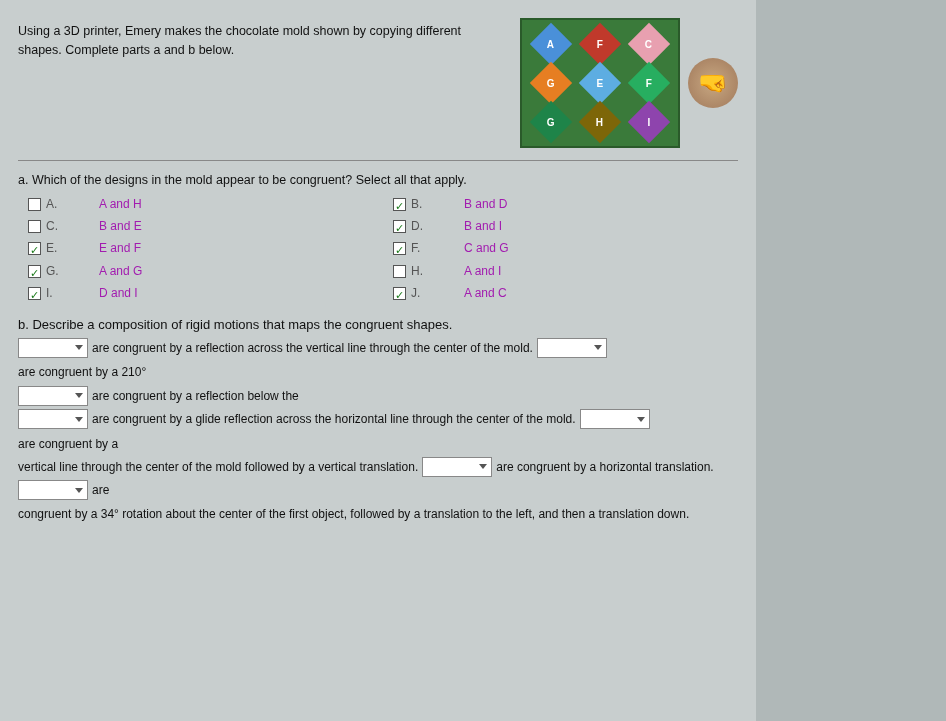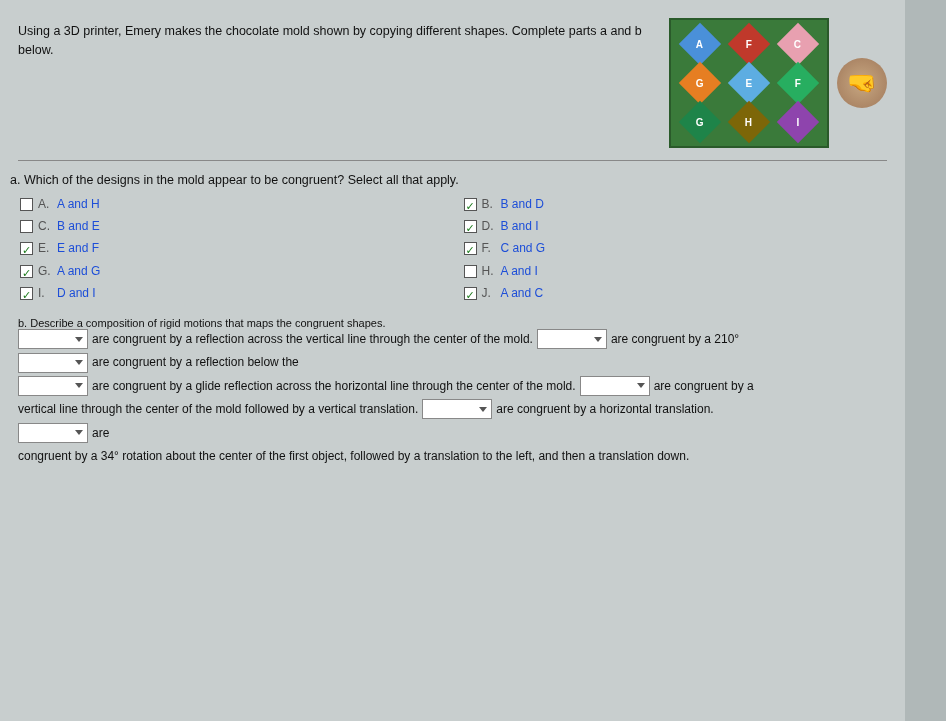--- a/index.html
+++ b/index.html
@@ -7,21 +7,21 @@
       background: #b0b8b8;
       font-family: Arial, sans-serif;
       font-size: 13px;
       color: #111;
       width: 946px;
       min-height: 721px;
       overflow: hidden;
     }
     .main-container {
       background: #c8cece;
-      width: 905px;
+      width: 756px;
       min-height: 721px;
       padding: 10px 0 10px 0;
       position: relative;
     }
     .top-section {
       display: flex;
       align-items: flex-start;
       padding: 8px 18px 6px 18px;
       gap: 20px;
     }
@@ -93,21 +93,21 @@
       margin-top: 40px;
     }
 
     .divider {
       height: 1px;
       background: #888;
       margin: 6px 18px;
     }
 
     .section-a {
-      padding: 6px 18px 4px 10px;
+      padding: 6px 18px 4px 18px;
     }
     .section-a-title {
       font-size: 12.5px;
       font-weight: normal;
       margin-bottom: 8px;
       color: #111;
     }
 
     .choices-grid {
       display: grid;
@@ -138,46 +138,48 @@
     .choice-checkbox.checked::after {
       content: '✓';
       color: #1a7a1a;
       font-size: 11px;
       position: absolute;
       top: -1px;
       left: 1px;
     }
     .choice-label {
       font-size: 12px;
-      color: #1d4ed8;
+      color: #a21caf;
+      margin-left: 34px;
     }
     .choice-letter {
       font-size: 12px;
       color: #555;
       min-width: 14px;
     }
 
     .section-b {
       padding: 4px 18px 4px 18px;
     }
     .section-b-title {
-      font-size: 11px;
+      font-size: 13px;
       font-weight: normal;
+      margin-bottom: 6px;
       color: #111;
     }
 
     .description-blocks {
       font-size: 12px;
       line-height: 1.7;
       color: #111;
     }
     .desc-line {
       display: flex;
       flex-wrap: wrap;
-      align-items: center;
+      align-items: flex-start;
       gap: 4px;
       margin-bottom: 3px;
     }
     .dropdown-box {
       display: inline-flex;
       align-items: center;
       background: white;
       border: 1px solid #888;
       padding: 1px 4px;
       min-width: 70px;

